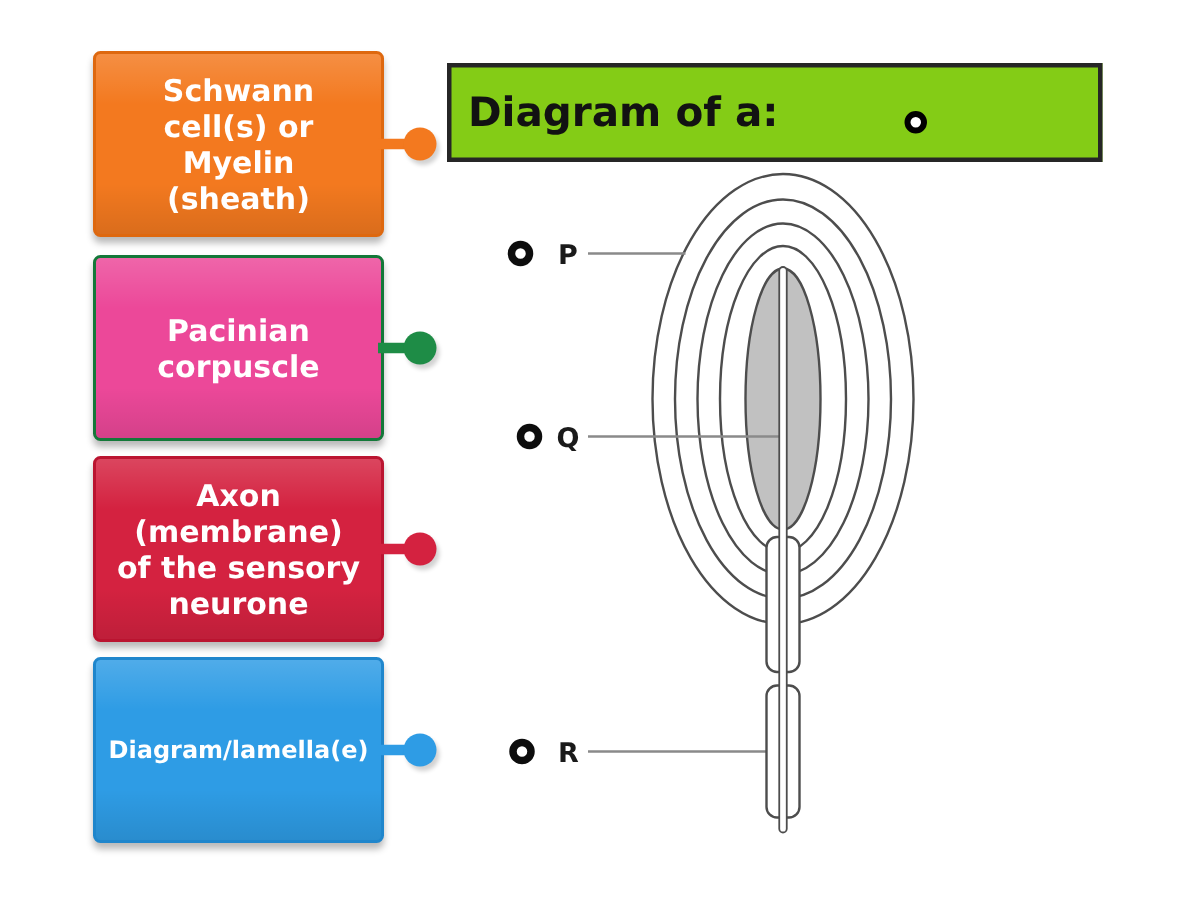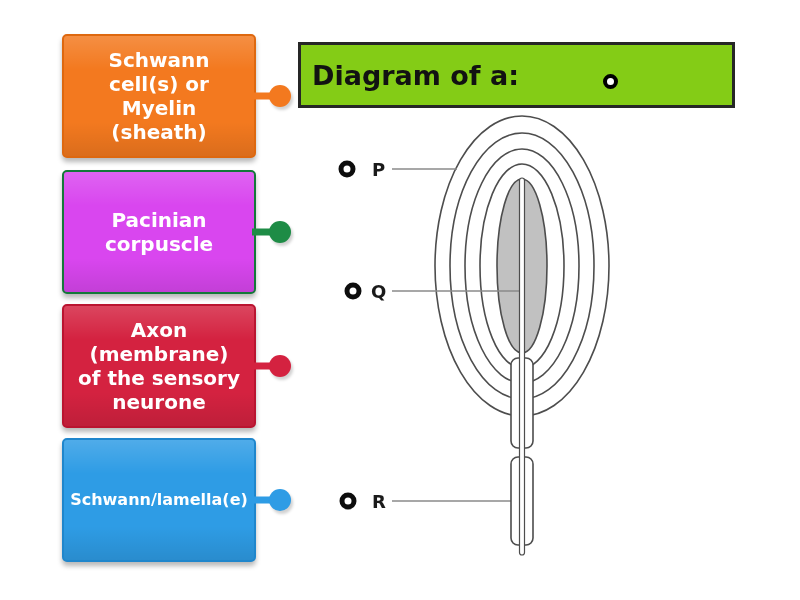--- a/index.html
+++ b/index.html
@@ -88,35 +88,35 @@
 
   <div class="card" style="top: 34px; background: rgb(243, 121, 31); border-color: rgb(222, 104, 15);">
     <span class="card-text">Schwann
 cell(s) or
 Myelin
 (sheath)</span>
     <span class="stem" style="background: rgb(243, 121, 31);"></span>
     <span class="knob" style="background: rgb(243, 121, 31);"></span>
   </div>
 
-  <div class="card" style="top: 170px; background: #d946ef; border-color: rgb(20, 120, 57);">
+  <div class="card" style="top: 170px; background: #ec4899; border-color: rgb(20, 120, 57);">
     <span class="card-text">Pacinian
 corpuscle</span>
     <span class="stem" style="background: rgb(30, 140, 70);"></span>
     <span class="knob" style="background: rgb(30, 140, 70);"></span>
   </div>
 
   <div class="card" style="top: 304px; background: rgb(212, 34, 64); border-color: rgb(186, 20, 48);">
     <span class="card-text">Axon
 (membrane)
 of the sensory
 neurone</span>
     <span class="stem" style="background: rgb(212, 34, 64);"></span>
     <span class="knob" style="background: rgb(212, 34, 64);"></span>
   </div>
 
   <div class="card" style="top: 438px; background: rgb(46, 156, 229); border-color: rgb(31, 134, 204);">
-    <span class="card-text small">Schwann/lamella(e)</span>
+    <span class="card-text small">Diagram/lamella(e)</span>
     <span class="stem" style="background: rgb(46, 156, 229);"></span>
     <span class="knob" style="background: rgb(46, 156, 229);"></span>
   </div>
 
 </div>
 
 </body></html>

